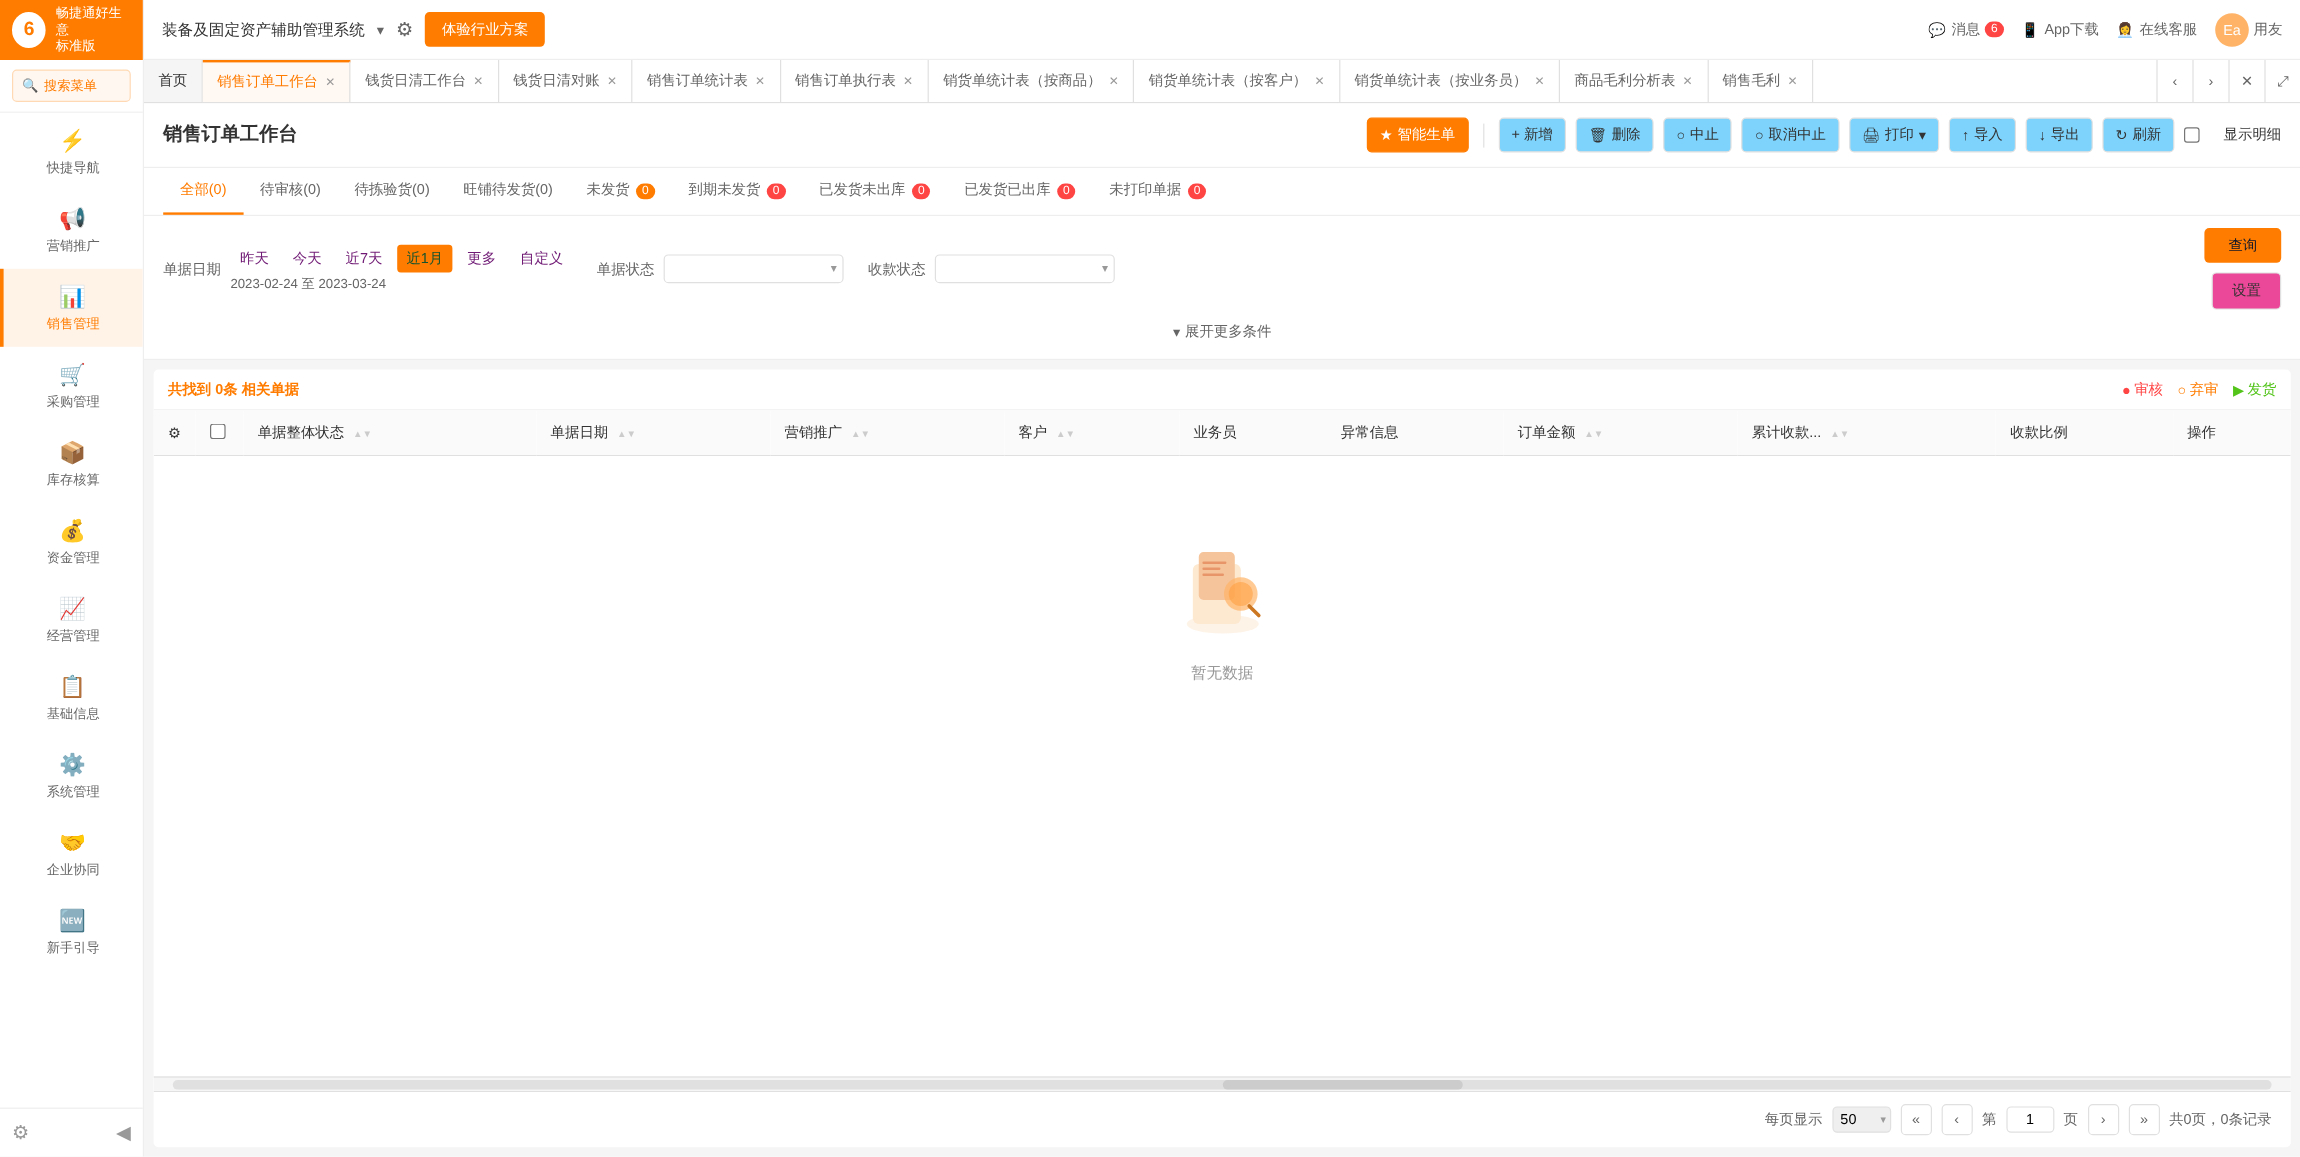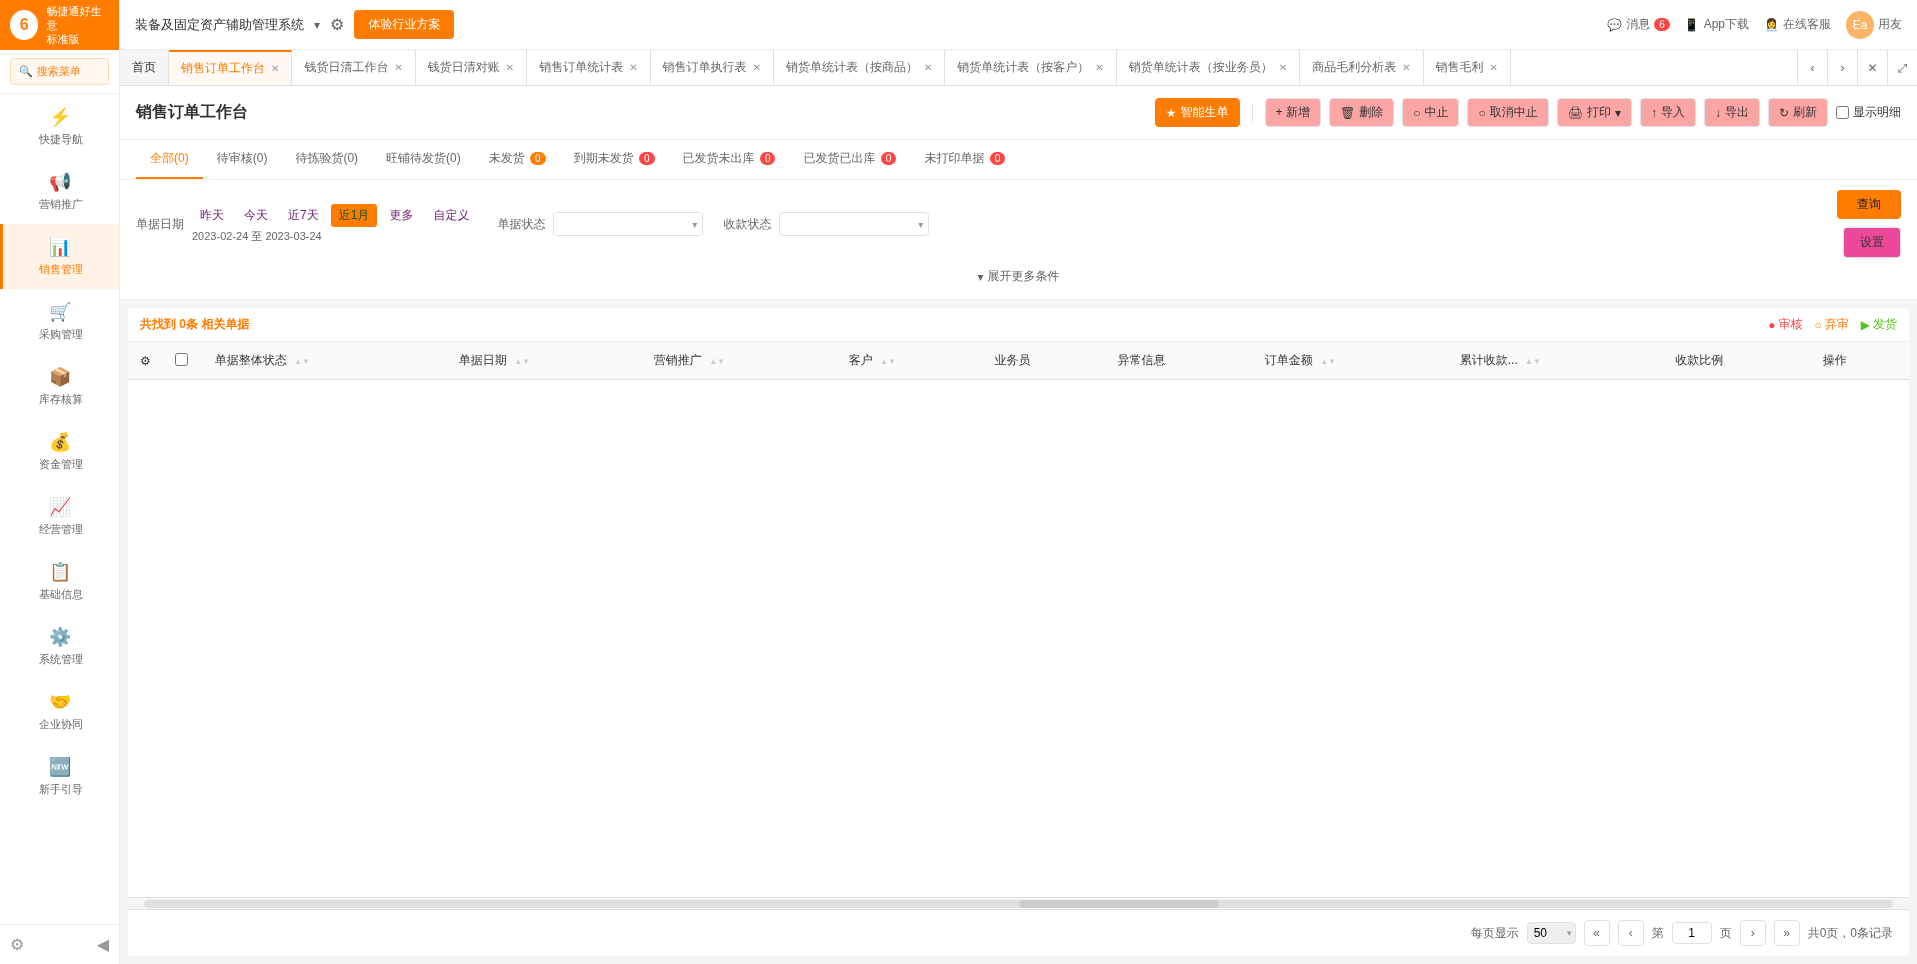--- a/index.html
+++ b/index.html
@@ -47,21 +47,21 @@
     .tab-nav-btns { display: flex; align-items: center; margin-left: auto; flex-shrink: 0; }
     .tab-nav-btn { width: 30px; height: 36px; display: flex; align-items: center; justify-content: center; cursor: pointer; color: #666; border-left: 1px solid #e0e0e0; }
 
     
     .content-area { flex: 1; background: #f5f5f5; overflow: hidden; display: flex; flex-direction: column; }
 
     
     .page-header { background: #fff; padding: 12px 16px; display: flex; align-items: center; justify-content: space-between; border-bottom: 1px solid #eee; }
     .page-title { font-size: 16px; font-weight: bold; color: #333; }
     .page-actions { display: flex; align-items: center; gap: 8px; }
-    .action-btn { display: flex; align-items: center; gap: 4px; padding: 5px 10px; border: 1px solid #e0e0e0; background: #fca5a5; border-radius: 4px; cursor: pointer; color: #333; font-size: 12px; }
+    .action-btn { display: flex; align-items: center; gap: 4px; padding: 5px 10px; border: 1px solid #e0e0e0; background: #7dd3fc; border-radius: 4px; cursor: pointer; color: #333; font-size: 12px; }
     .action-btn.smart { background: #ff7c00; color: #fff; border-color: #ff7c00; }
     .action-btn-divider { width: 1px; height: 20px; background: #e0e0e0; margin: 0 4px; }
 
     
     .filter-tabs { background: #fff; padding: 0 16px; border-bottom: 1px solid #eee; display: flex; align-items: center; gap: 0; }
     .filter-tab { padding: 10px 14px; cursor: pointer; color: #666; font-size: 12px; border-bottom: 2px solid transparent; white-space: nowrap; }
     .filter-tab.active { color: #ff7c00; border-bottom-color: #ff7c00; }
     .filter-tab .count-badge { background: #ff4444; color: #fff; border-radius: 8px; padding: 1px 5px; font-size: 10px; margin-left: 2px; }
     .filter-tab .count-badge.orange { background: #ff7c00; }
 
@@ -310,21 +310,21 @@
             <span>导入</span>
           </button>
           <button class="action-btn">
             <span>↓</span>
             <span>导出</span>
           </button>
           <button class="action-btn">
             <span>↻</span>
             <span>刷新</span>
           </button>
-          <div style="display:flex;align-items:center;gap:4px;justify-content:flex-end;">
+          <div style="display:flex;align-items:center;gap:20px;justify-content:flex-end;">
             <input type="checkbox" style="">
             <span>显示明细</span>
           </div>
         </div>
       </div>
 
       <div class="filter-tabs">
         <div class="filter-tab active">
           <span>全部</span>(<span>0</span>)
         </div>
@@ -473,20 +473,36 @@
                 </th>
                 <th>
                   <span>操作</span>
                 </th>
               </tr>
             </thead>
             <tbody>
             </tbody>
           </table>
 
+          <div class="empty-state">
+            <div class="empty-icon">
+              <svg viewBox="0 0 100 100" xmlns="http://www.w3.org/2000/svg">
+                <ellipse cx="50" cy="80" rx="30" ry="8" fill="#fde8d0" opacity="0.5"></ellipse>
+                <rect x="25" y="30" width="40" height="50" rx="5" fill="#fde8d0"></rect>
+                <rect x="30" y="20" width="30" height="40" rx="4" fill="#f5c49a"></rect>
+                <circle cx="65" cy="55" r="14" fill="#ffb366" opacity="0.7"></circle>
+                <circle cx="65" cy="55" r="10" fill="#ff9933" opacity="0.5"></circle>
+                <line x1="72" y1="65" x2="80" y2="73" stroke="#cc7722" stroke-width="3" stroke-linecap="round"></line>
+                <rect x="33" y="28" width="20" height="2" rx="1" fill="#e8956a"></rect>
+                <rect x="33" y="33" width="15" height="2" rx="1" fill="#e8956a"></rect>
+                <rect x="33" y="38" width="18" height="2" rx="1" fill="#e8956a"></rect>
+              </svg>
+            </div>
+            <div class="empty-text">暂无数据</div>
+          </div>
         </div>
 
         <div class="scrollbar-area">
           <div class="scrollbar-track">
             <div class="scrollbar-thumb"></div>
           </div>
         </div>
 
         <div class="pagination">
           <span class="page-info">每页显示</span>

